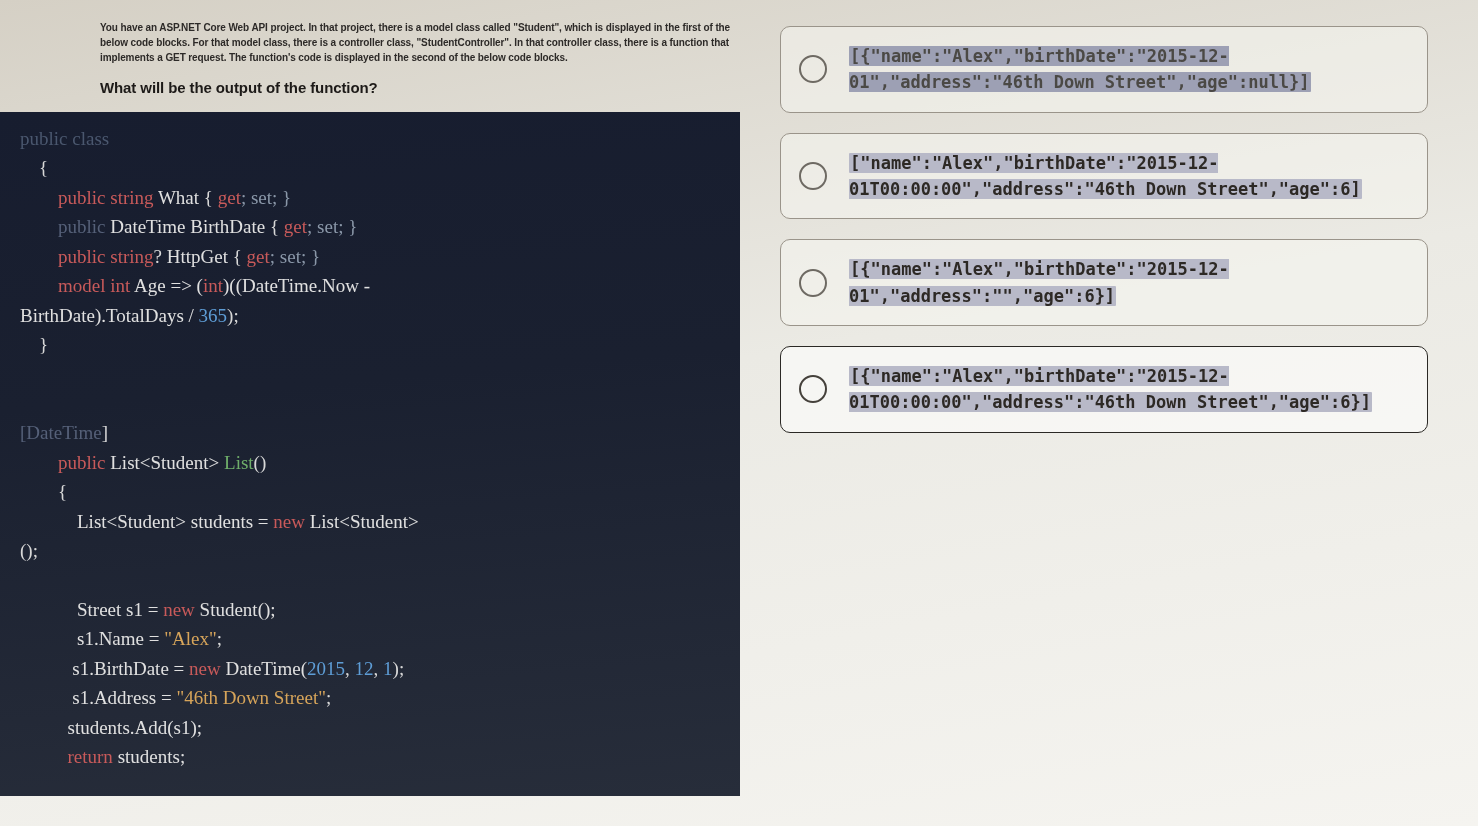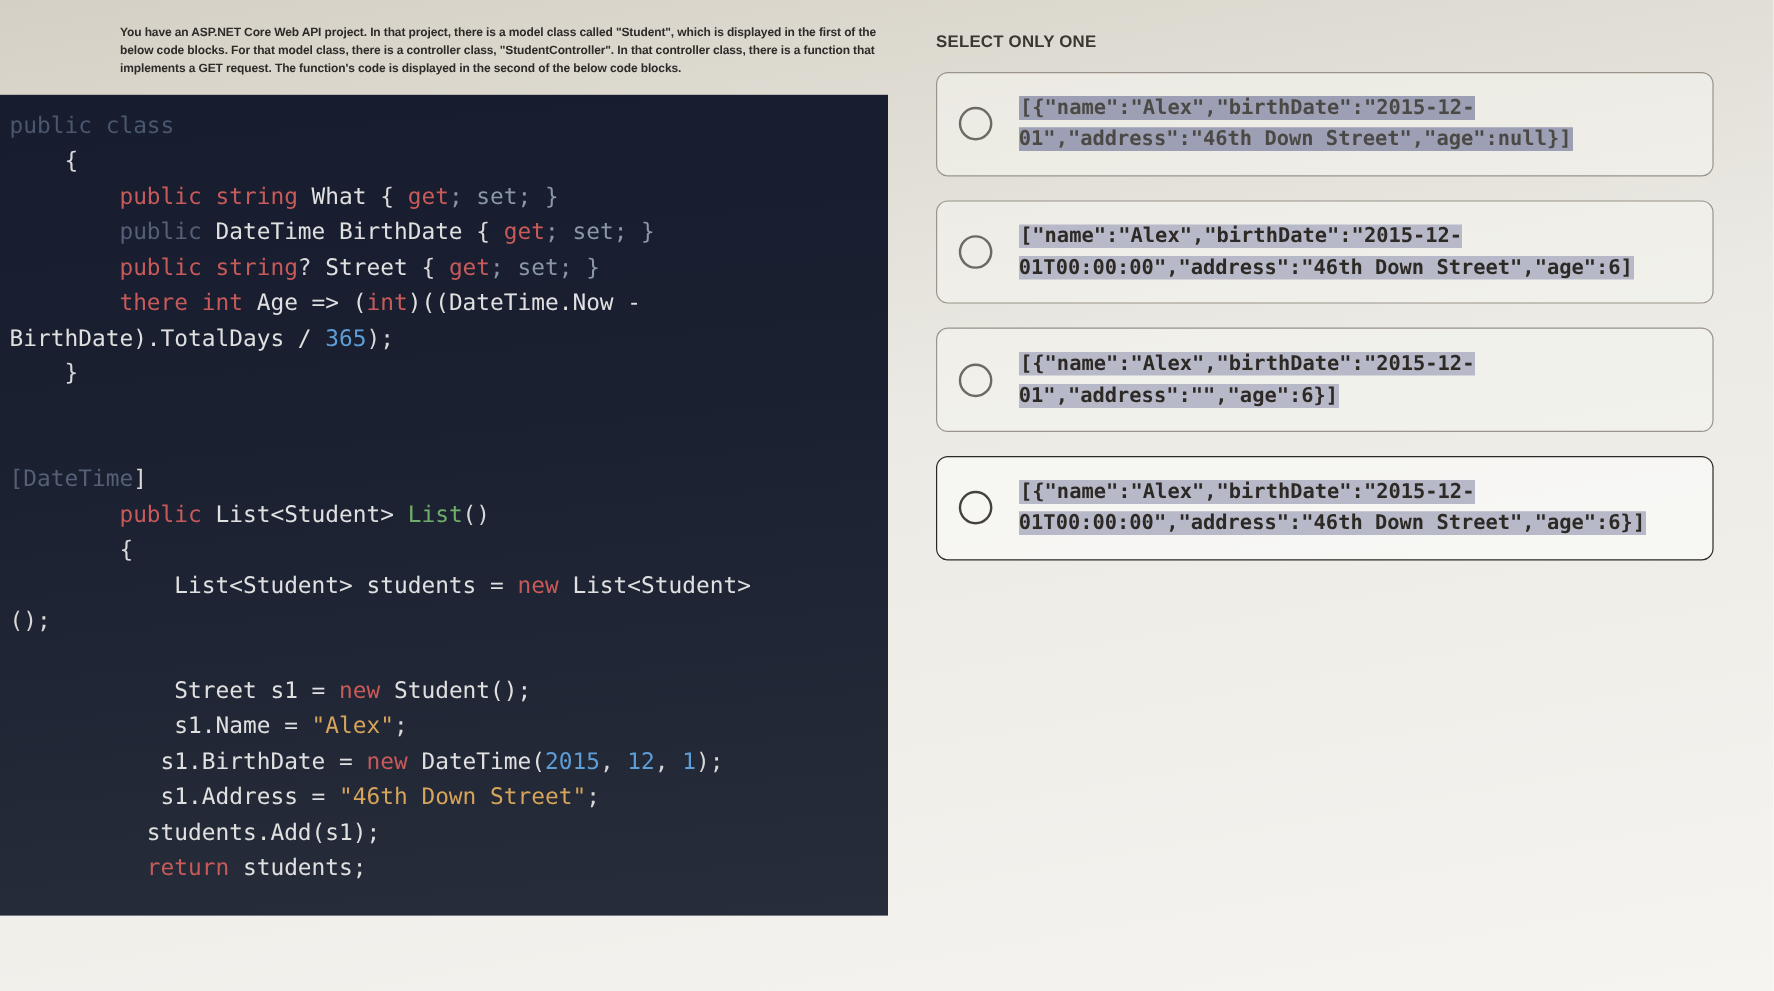--- a/index.html
+++ b/index.html
@@ -45,21 +45,21 @@
       color: #d8d8d8;
       font-family: "Menlo", "Consolas", monospace;
       font-size: 19px;
       line-height: 1.55;
       padding: 12px 0 24px 0;
       margin-left: -100px;
       width: 740px;
       white-space: pre;
       overflow: hidden;
     }
-    .code-block .line { padding-left: 8px; }
+    .code-block .line { padding-left: 20px; font-family: Liberation Serif, serif; }
     .kw-mod   { color: #c85a5a; text-align: center; }
     .kw-new   { color: #c85a5a; }
     .kw-ret   { color: #c85a5a; }
     .ident    { color: #e0e0e0; }
     .punc     { color: #d8d8d8; }
     .accessor { color: #8a97a8; }
     .number   { color: #5e9dd6; }
     .string   { color: #d6a45a; }
     .method   { color: #6fae6a; }
     .dim      { color: #4a576e; }
@@ -113,48 +113,48 @@
     }
     .option.dim-sel .option-text { color: #4b4945; }
     .option.dim-sel .hl { background: #9da0b4; }
   </style>
 </head>
 <body>
 
 <div class="container">
   <div class="left">
     <p class="intro">You have an ASP.NET Core Web API project. In that project, there is a model class called "Student", which is displayed in the first of the below code blocks. For that model class, there is a controller class, "StudentController". In that controller class, there is a function that implements a GET request. The function's code is displayed in the second of the below code blocks.</p>
+    <p class="prompt">What will be the output of the function?</p>
 
     <div class="code-block"><span class="line"><span class="dim">public class</span></span>
 <span class="line"><span class="punc">    {</span></span>
 <span class="line"><span class="kw-mod">        public string</span><span class="ident"> What </span><span class="punc">{ </span><span class="kw-mod">get</span><span class="accessor">; </span><span class="accessor">set</span><span class="accessor">; }</span></span>
 <span class="line"><span class="dim2">        public</span><span class="ident"> DateTime BirthDate </span><span class="punc">{ </span><span class="kw-mod">get</span><span class="accessor">; </span><span class="accessor">set</span><span class="accessor">; }</span></span>
-<span class="line"><span class="kw-mod">        public string</span><span class="punc">?</span><span class="ident"> Street </span><span class="punc">{ </span><span class="kw-mod">get</span><span class="accessor">; </span><span class="accessor">set</span><span class="accessor">; }</span></span>
-<span class="line"><span class="kw-mod">        there int</span><span class="ident"> Age =&gt; (</span><span class="kw-mod">int</span><span class="ident">)((DateTime.Now -</span></span>
+<span class="line"><span class="kw-mod">        public string</span><span class="punc">?</span><span class="ident"> HttpGet </span><span class="punc">{ </span><span class="kw-mod">get</span><span class="accessor">; </span><span class="accessor">set</span><span class="accessor">; }</span></span>
+<span class="line"><span class="kw-mod">        model int</span><span class="ident"> Age =&gt; (</span><span class="kw-mod">int</span><span class="ident">)((DateTime.Now -</span></span>
 <span class="line"><span class="ident">BirthDate).TotalDays / </span><span class="number">365</span><span class="punc">);</span></span>
 <span class="line"><span class="punc">    }</span></span>
 <span class="line"> </span>
 <span class="line"> </span>
 <span class="line"><span class="attr">[</span><span class="attr">DateTime</span><span class="punc">]</span></span>
 <span class="line"><span class="kw-mod">        public</span><span class="ident"> List&lt;Student&gt; </span><span class="method">List</span><span class="punc">()</span></span>
 <span class="line"><span class="punc">        {</span></span>
 <span class="line"><span class="ident">            List&lt;Student&gt; students = </span><span class="kw-new">new</span><span class="ident"> List&lt;Student&gt;</span></span>
 <span class="line"><span class="punc">();</span></span>
 <span class="line"> </span>
 <span class="line"><span class="ident">            Street s1 = </span><span class="kw-new">new</span><span class="ident"> Student();</span></span>
 <span class="line"><span class="ident">            s1.Name = </span><span class="string">"Alex"</span><span class="punc">;</span></span>
 <span class="line"><span class="ident">           s1.BirthDate = </span><span class="kw-new">new</span><span class="ident"> DateTime(</span><span class="number">2015</span><span class="punc">, </span><span class="number">12</span><span class="punc">, </span><span class="number">1</span><span class="punc">);</span></span>
 <span class="line"><span class="ident">           s1.Address = </span><span class="string">"46th Down Street"</span><span class="punc">;</span></span>
 <span class="line"><span class="ident">          students.Add(s1);</span></span>
 <span class="line"><span class="kw-ret">          return</span><span class="ident"> students;</span></span>
 </div>
   </div>
 
   <div class="right">
-    <div class="select-title">SELECT ONLY ONE</div>
 
     <div class="option dim-sel">
       <div class="radio"></div>
       <div class="option-text"><span class="hl">[{"name":"Alex","birthDate":"2015-12-01","address":"46th Down Street","age":null}]</span></div>
     </div>
 
     <div class="option">
       <div class="radio"></div>
       <div class="option-text"><span class="hl">["name":"Alex","birthDate":"2015-12-01T00:00:00","address":"46th Down Street","age":6]</span></div>
     </div>

